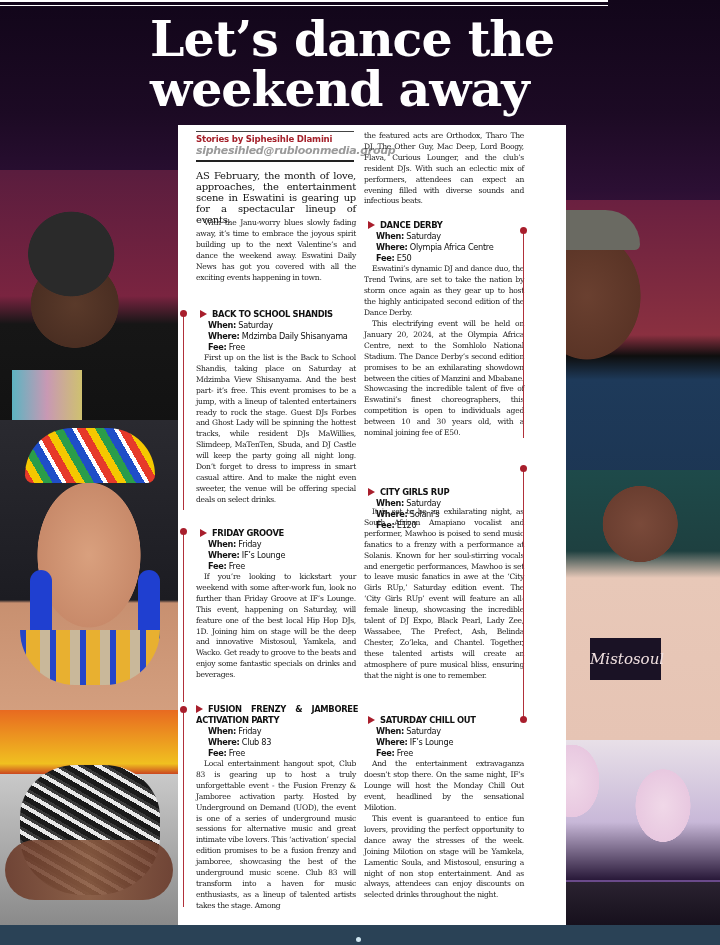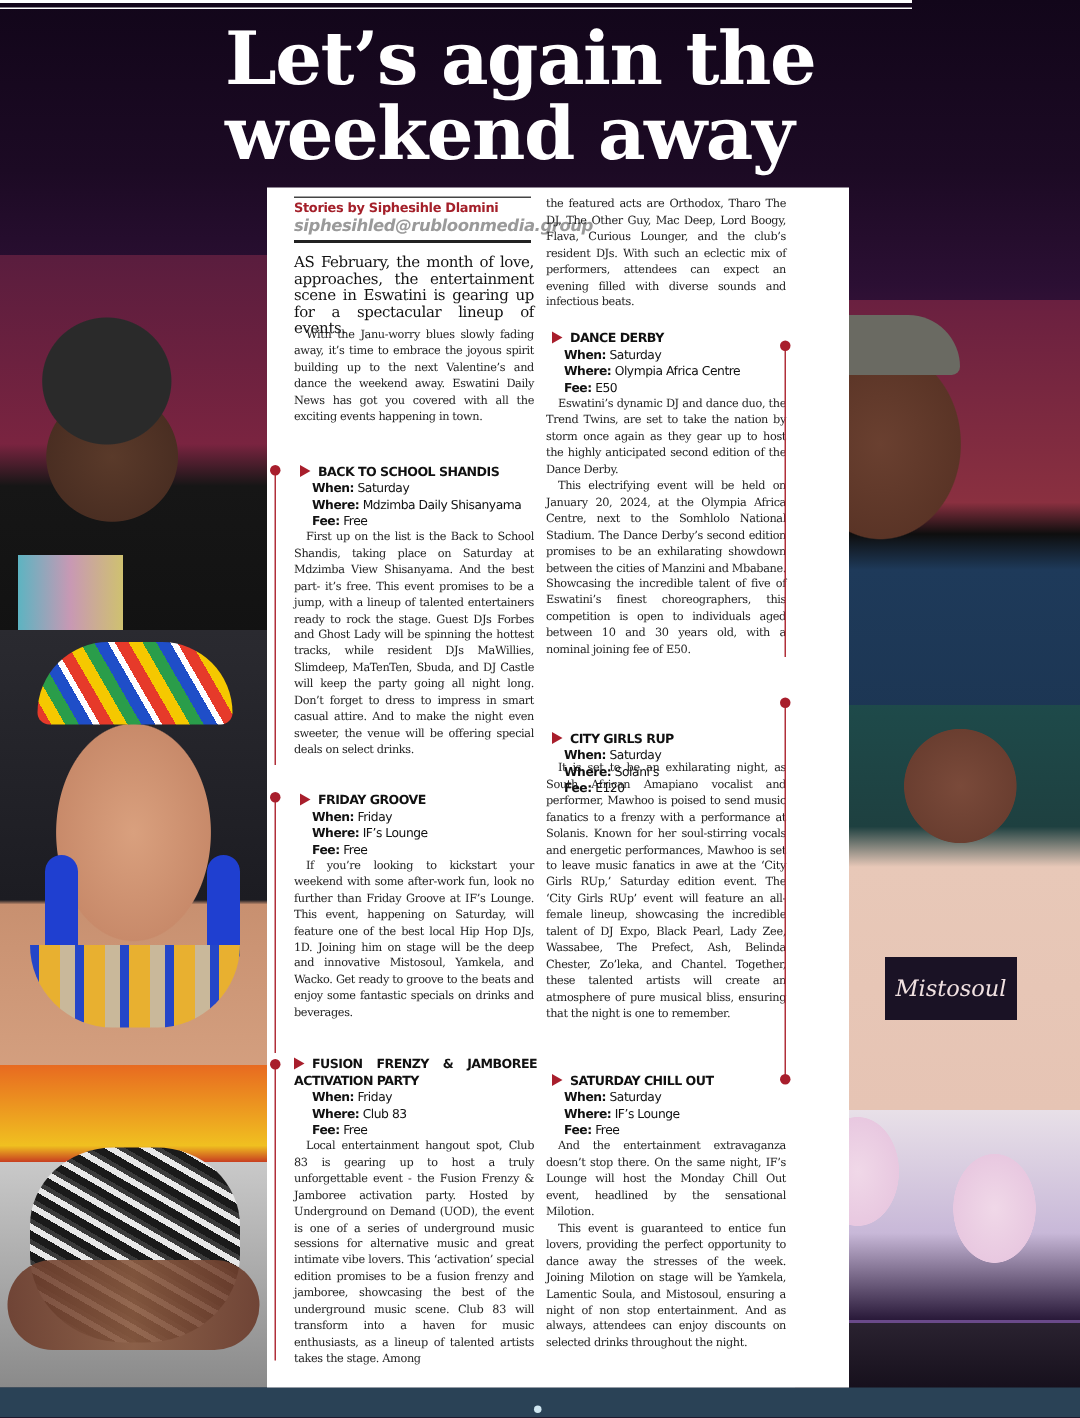--- a/index.html
+++ b/index.html
@@ -38,21 +38,21 @@
     .ph-pot .hands { position: absolute; left: 5px; top: 130px; width: 168px; height: 60px; border-radius: 30px;
       background: linear-gradient(90deg, #6a3a2a, #8a5a40, #6a3a2a); opacity: .9; }
 
     .ph-dj-right-top { left: 530px; top: 200px; width: 190px; height: 300px;
       background: radial-gradient(ellipse 40% 30% at 30% 32%, #6a4030 0%, #5a3426 70%, transparent 71%),
                   linear-gradient(180deg, #6a2040 0%, #8a3040 45%, #0e0e0e 52%, #1e3a5a 60%, #1c3552 100%); }
     .ph-dj-right-top .cap { position: absolute; left: 0; top: 10px; width: 110px; height: 40px; border-radius: 50px 50px 8px 8px; background: #6a6a62; }
     .ph-dj-right-mid { left: 530px; top: 470px; width: 190px; height: 270px;
       background: radial-gradient(ellipse 28% 20% at 58% 20%, #7a4a3a 0%, #6a3e30 70%, transparent 71%),
                   linear-gradient(180deg, #1e4a4a 0%, #1e4040 30%, #e8c8b8 40%, #e6c4b4 100%); }
-    .ph-dj-right-mid .logo-box { position: absolute; left: 60px; top: 168px; width: 88px; height: 42px; background: #1a1225; }
+    .ph-dj-right-mid .logo-box { position: absolute; left: 60px; top: 168px; width: 71px; height: 42px; background: #1a1225; }
     .ph-dj-right-mid .logo-box span { display: block; color: #f0e0e0; font-family: "DejaVu Serif", serif; font-style: italic; font-size: 15px; text-align: center; line-height: 42px; }
     .ph-djs-bottom { left: 530px; top: 740px; width: 190px; height: 205px;
       background: radial-gradient(ellipse 18% 22% at 22% 20%, #f0d8e8 0%, #e8c8e0 80%, transparent 81%),
                   radial-gradient(ellipse 18% 22% at 70% 32%, #f0d8e8 0%, #e8c8e0 80%, transparent 81%),
                   linear-gradient(180deg, #e8e0e8 0%, #c8b8d8 40%, #2a1a3a 68%, #1a1024 100%); }
     .ph-djs-bottom .mixer { position: absolute; left: 0; top: 140px; width: 190px; height: 50px; background: linear-gradient(180deg, #2a2230, #140e1a); border-top: 2px solid #6a4a8a; }
     .ph-djs-bottom .credit { position: absolute; left: 95px; top: 188px; color: #3a7aa8; font-family: "DejaVu Sans", sans-serif; font-weight: bold; font-size: 9px; opacity: .7; }
 
     .footer-band { position: absolute; left: 0; top: 925px; width: 720px; height: 20px; background: #2a4256; }
     .footer-dot { position: absolute; left: 356px; top: 937px; width: 5px; height: 5px; border-radius: 50%; background: #cfe6f0; }
@@ -79,21 +79,21 @@
     .margin-dot { position: absolute; width: 7px; height: 7px; border-radius: 50%; background: #a81e2c; }
   </style>
 </head>
 <body>
 
 <div class="page">
 
   <div class="top-rule"></div>
 
   <h1 class="headline">
-    <span>Let’s again the</span><br>
+    <span>Let’s dance the</span><br>
     <span>weekend away</span>
   </h1>
 
   <div class="photo ph-dj-left">
     <div class="shirt-print"></div>
   </div>
   <div class="photo ph-woman">
     <div class="headband"></div>
     <div class="earring-l"></div>
     <div class="earring-r"></div>

